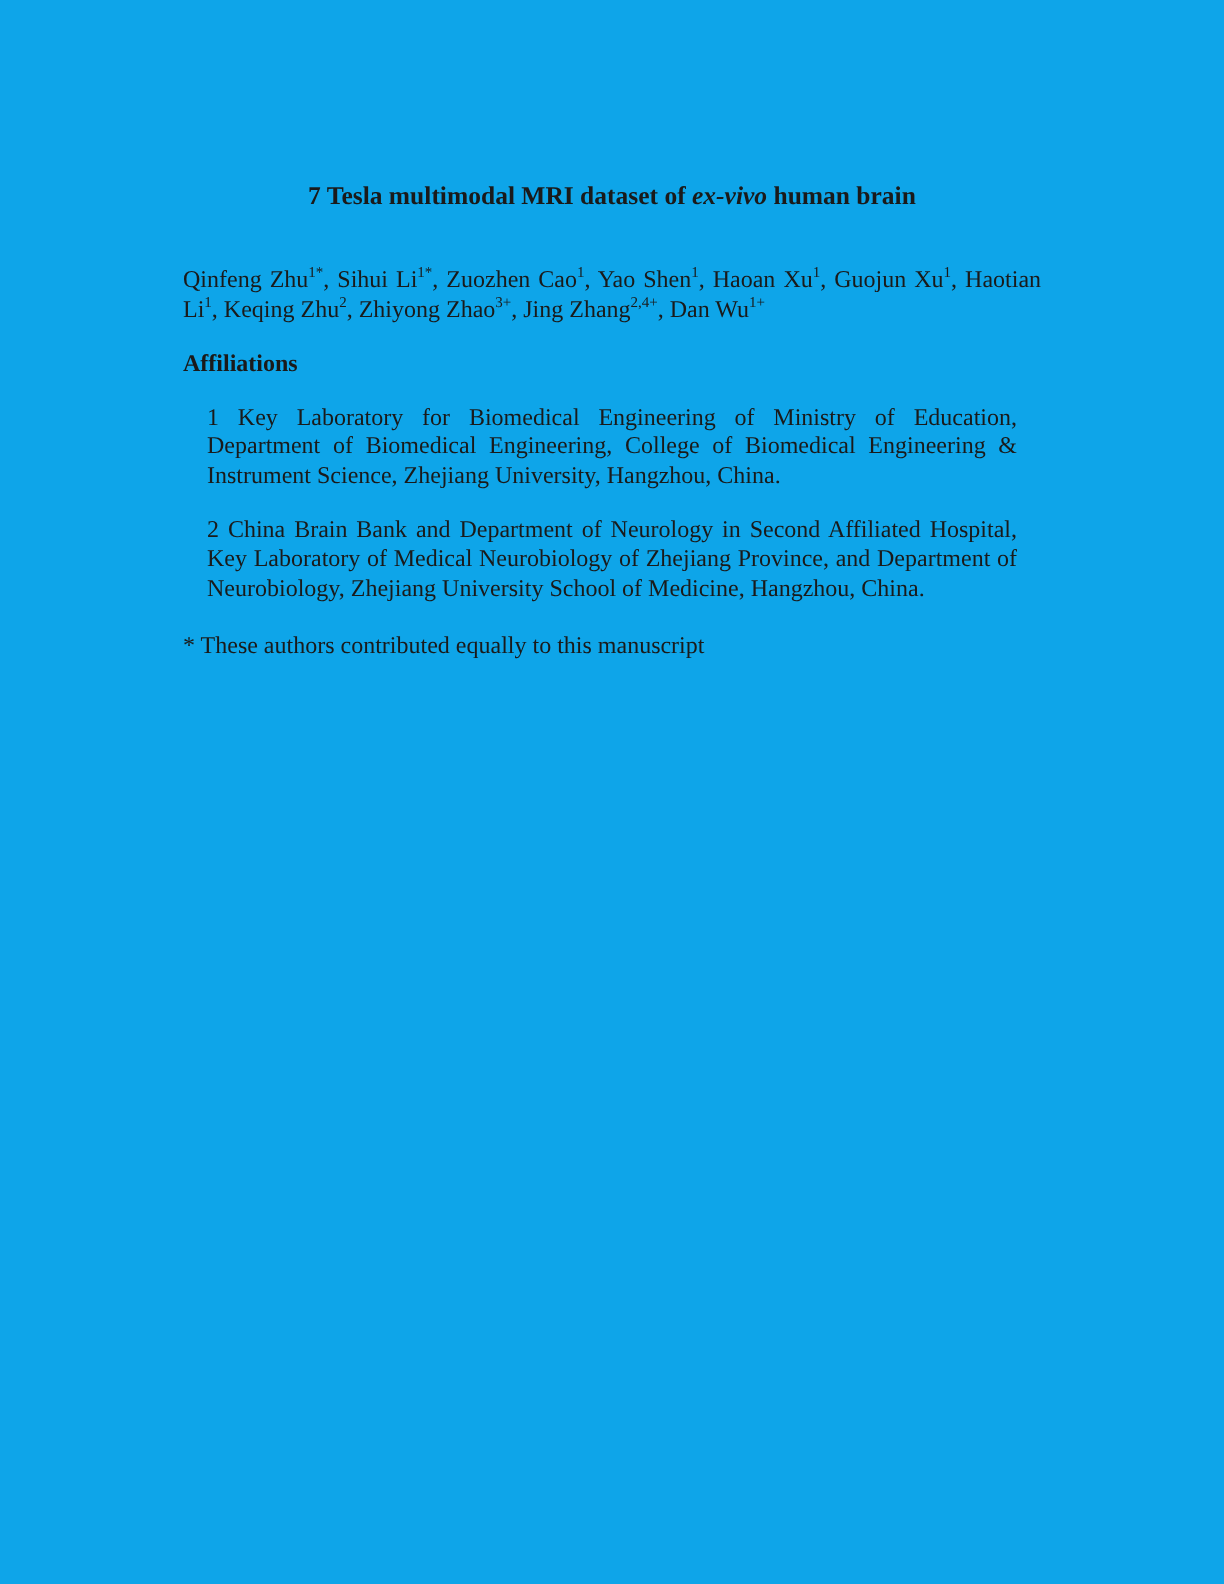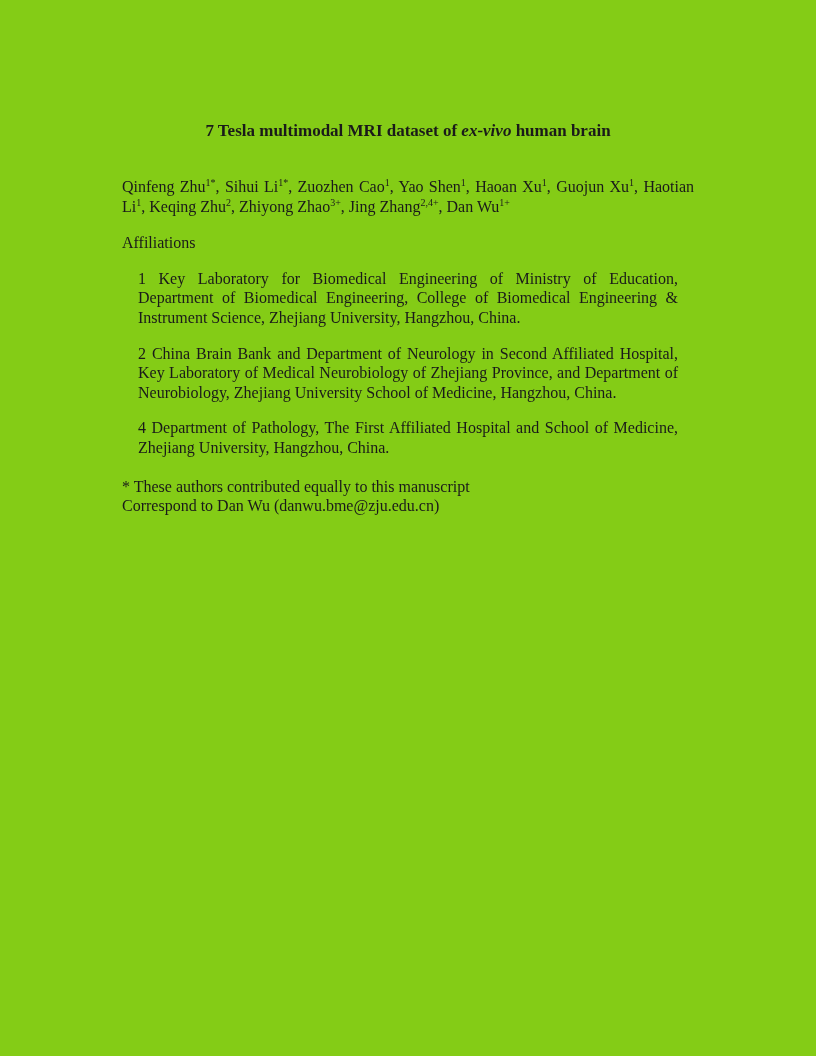--- a/index.html
+++ b/index.html
@@ -5,21 +5,21 @@
   html, body {
     margin: 0;
     padding: 0;
     background: #ffffff;
   }
   .page {
     position: relative;
     width: 816px;
     height: 1056px;
     margin: 0 auto;
-    background: #84cc16;
+    background: #0ea5e9;
     box-sizing: border-box;
     padding: 121px 122px 0 122px;
     font-family: "Liberation Serif", "DejaVu Serif", serif;
     font-size: 16px;
     color: #1a1a1a;
     overflow: hidden;
   }
   .paper-title {
     margin: 0 0 36px 0;
     font-size: 17px;
@@ -36,21 +36,21 @@
     text-align: justify;
   }
   sup.author-sup, sup.note-sup {
     font-size: 10px;
     line-height: 0;
     vertical-align: super;
     letter-spacing: 0;
   }
   .aff-heading {
     margin: 0;
-    font-weight: normal;
+    font-weight: bold;
     font-size: 16px;
     line-height: 19.6px;
   }
   .aff-item {
     margin: 16px;
     line-height: 19.6px;
     text-align: justify;
   }
   .footnotes {
     margin-top: 19px;
@@ -65,20 +65,18 @@
 
 <div class="page">
 
   <h1 class="paper-title"><span>7 Tesla multimodal MRI dataset of </span><span class="italic">ex-vivo</span><span> human brain</span></h1>
 
   <p class="authors" id="authors-line"><span>Qinfeng Zhu</span><sup class="author-sup">1*</sup>, <span>Sihui Li</span><sup class="author-sup">1*</sup>, <span>Zuozhen Cao</span><sup class="author-sup">1</sup>, <span>Yao Shen</span><sup class="author-sup">1</sup>, <span>Haoan Xu</span><sup class="author-sup">1</sup>, <span>Guojun Xu</span><sup class="author-sup">1</sup>, <span>Haotian Li</span><sup class="author-sup">1</sup>, <span>Keqing Zhu</span><sup class="author-sup">2</sup>, <span>Zhiyong Zhao</span><sup class="author-sup">3+</sup>, <span>Jing Zhang</span><sup class="author-sup">2,4+</sup>, <span>Dan Wu</span><sup class="author-sup">1+</sup></p>
 
   <p class="aff-heading">Affiliations</p>
   <p class="aff-item">1 Key Laboratory for Biomedical Engineering of Ministry of Education, Department of Biomedical Engineering, College of Biomedical Engineering &amp; Instrument Science, Zhejiang University, Hangzhou, China.</p>
   <p class="aff-item">2 China Brain Bank and Department of Neurology in Second Affiliated Hospital, Key Laboratory of Medical Neurobiology of Zhejiang Province, and Department of Neurobiology, Zhejiang University School of Medicine, Hangzhou, China.</p>
-  <p class="aff-item">4 Department of Pathology, The First Affiliated Hospital and School of Medicine, Zhejiang University, Hangzhou, China.</p>
 
   <div class="footnotes">
     <p class="footnote-line">* These authors contributed equally to this manuscript</p>
-    <p class="footnote-line">Correspond to Dan Wu (danwu.bme@zju.edu.cn)</p>
   </div>
 
 </div>
 
 </body></html>

